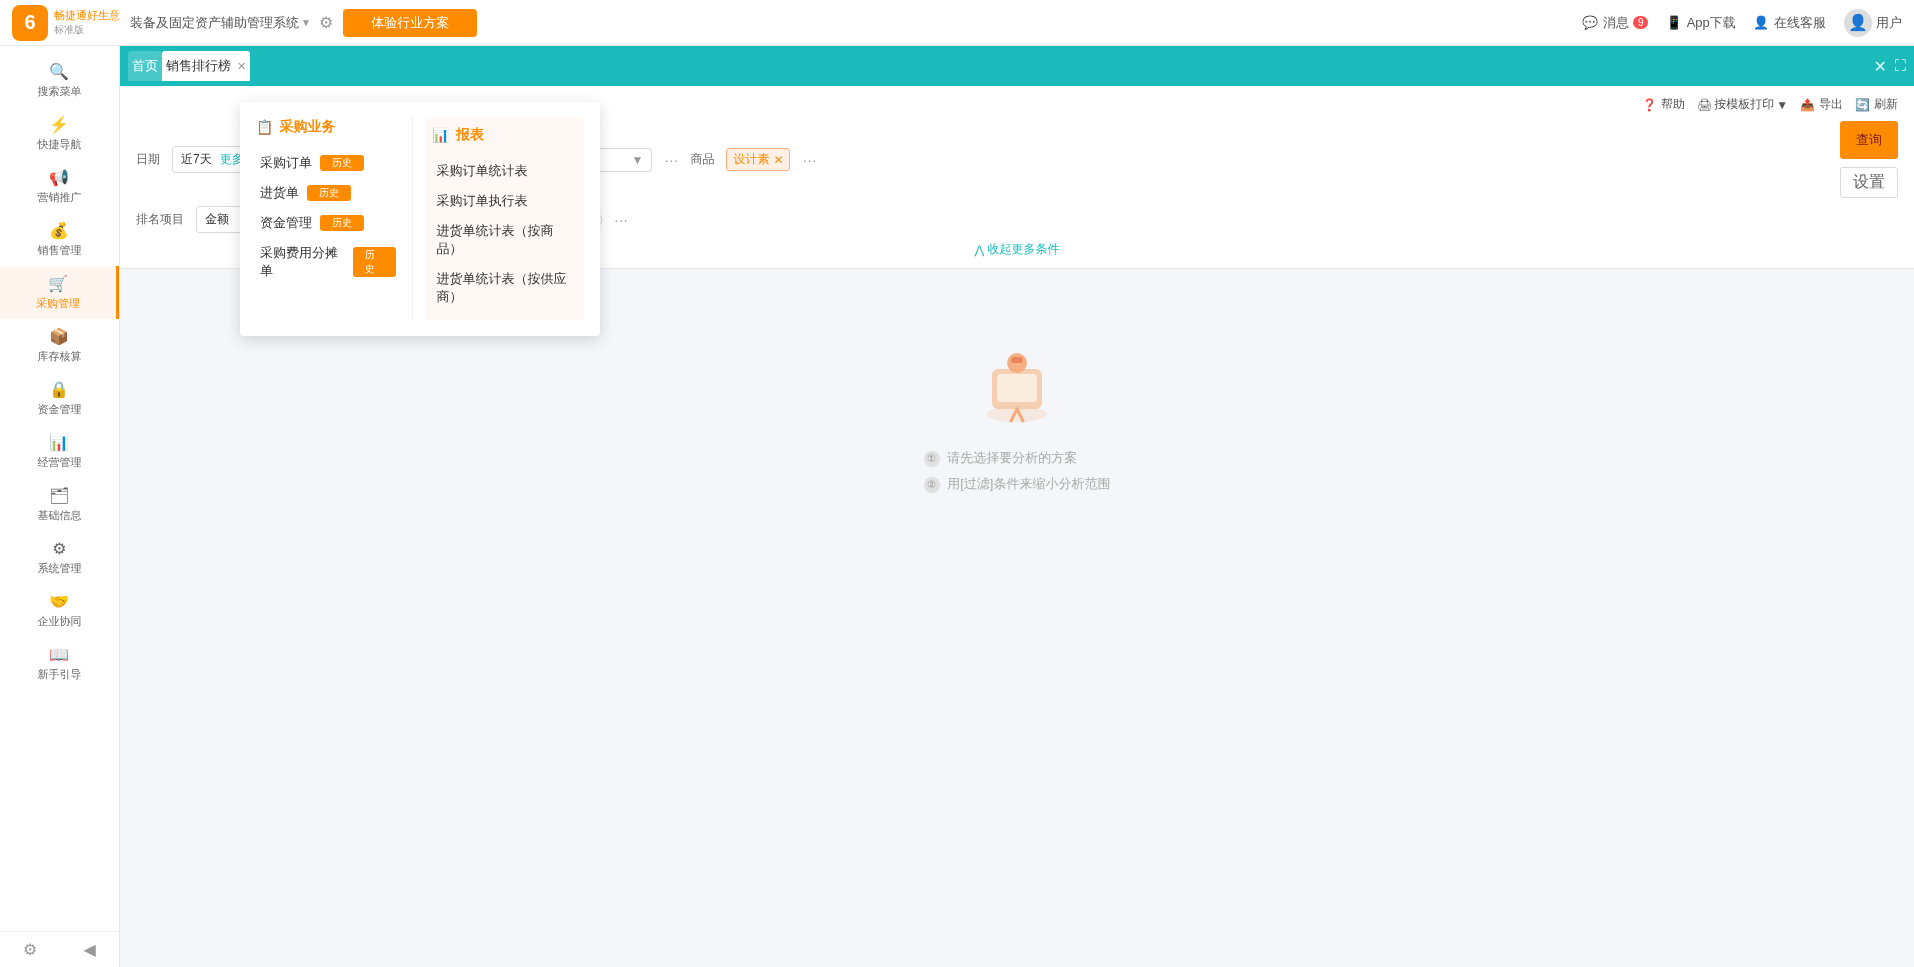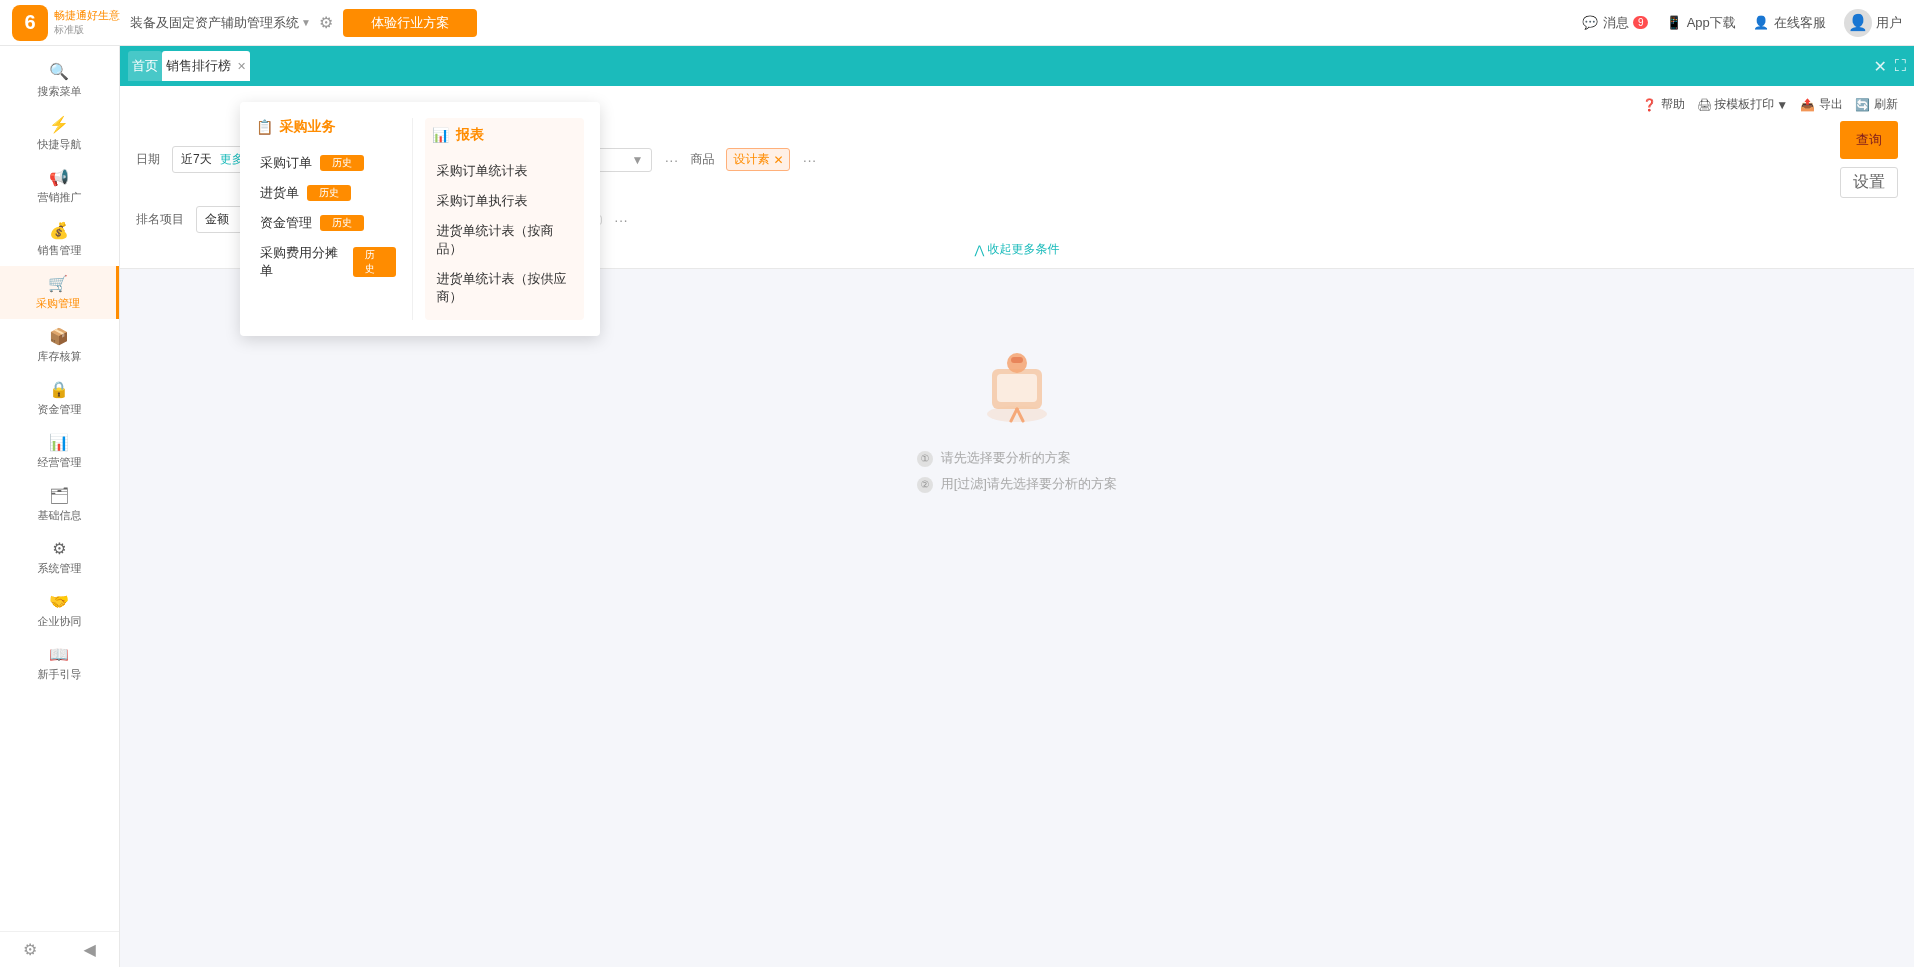--- a/index.html
+++ b/index.html
@@ -281,21 +281,21 @@
               <line x1="50" y1="60" x2="56" y2="72" stroke="#f5a878" stroke-width="3" stroke-linecap="round"></line>
             </svg>
           </div>
           <div class="empty-text">
             <div>
               <span class="num">①</span>
               <span>请先选择要分析的方案</span>
             </div>
             <div>
               <span class="num">②</span>
-              <span>用[过滤]请先选择要分析的方案</span>
+              <span>用[过滤]条件来缩小分析范围</span>
             </div>
           </div>
         </div>
       </div>
 
       <div class="dropdown-menu">
 
         <div class="menu-section">
           <div class="menu-section-title">
             <span>📋</span>

